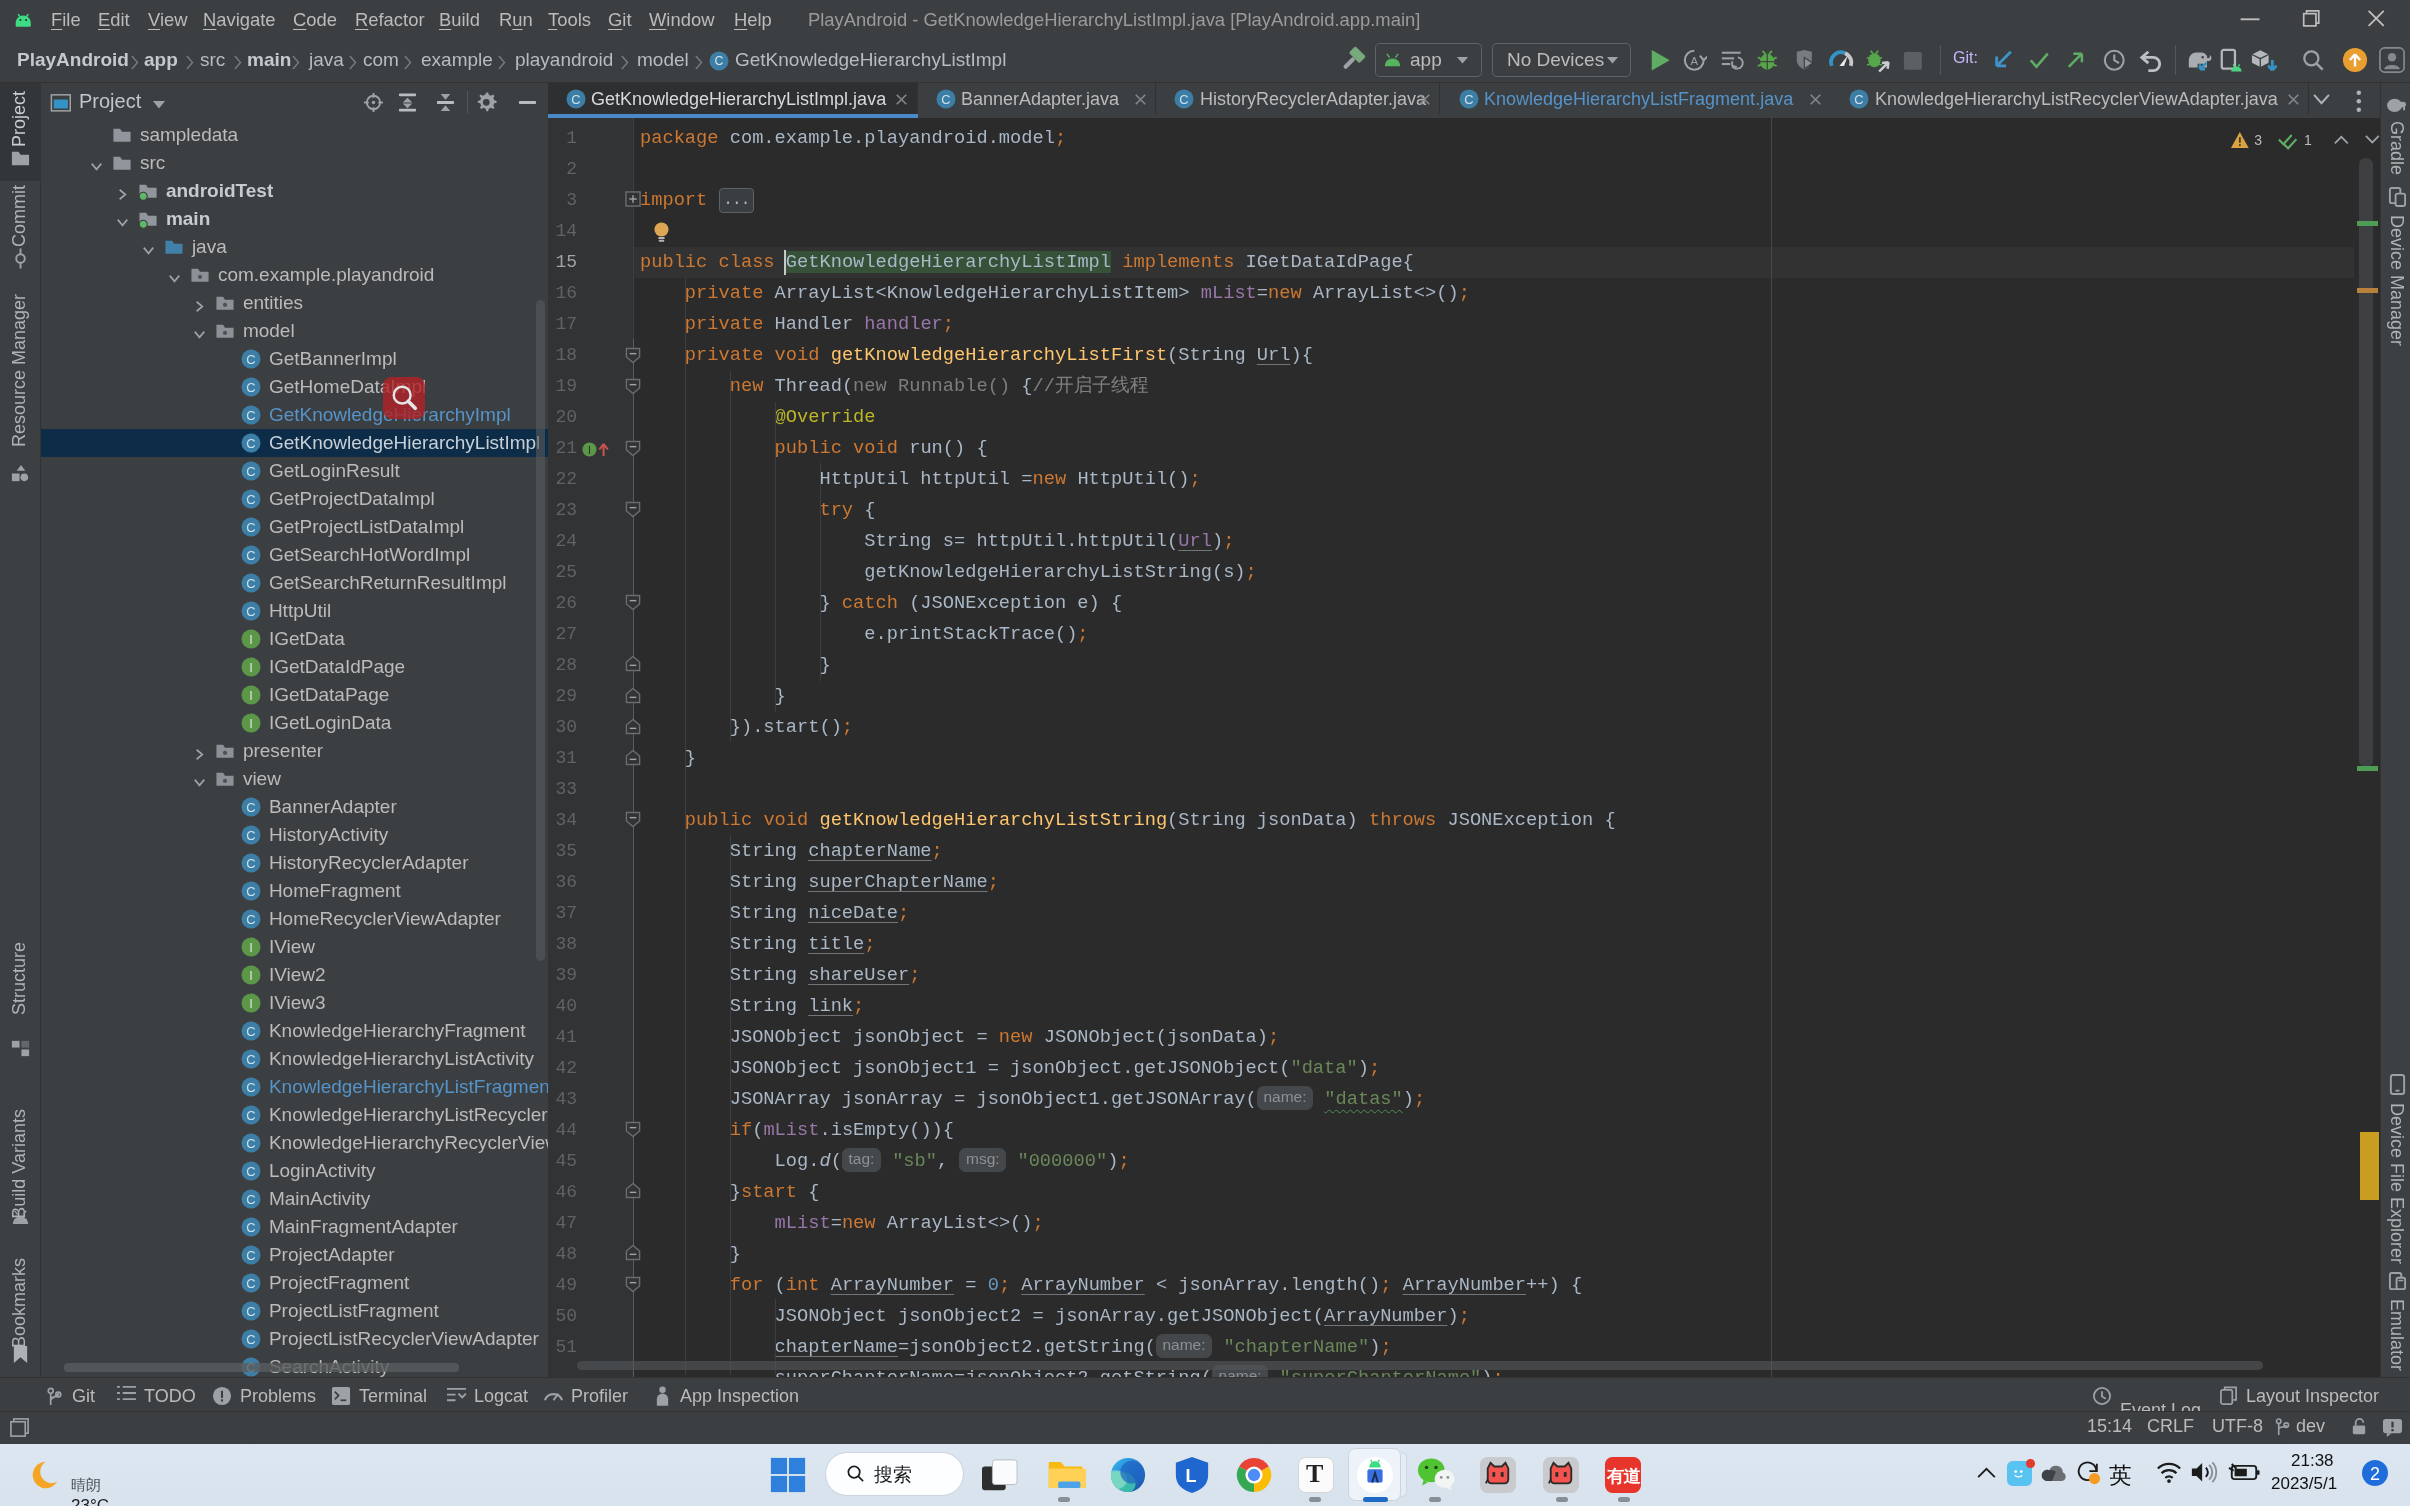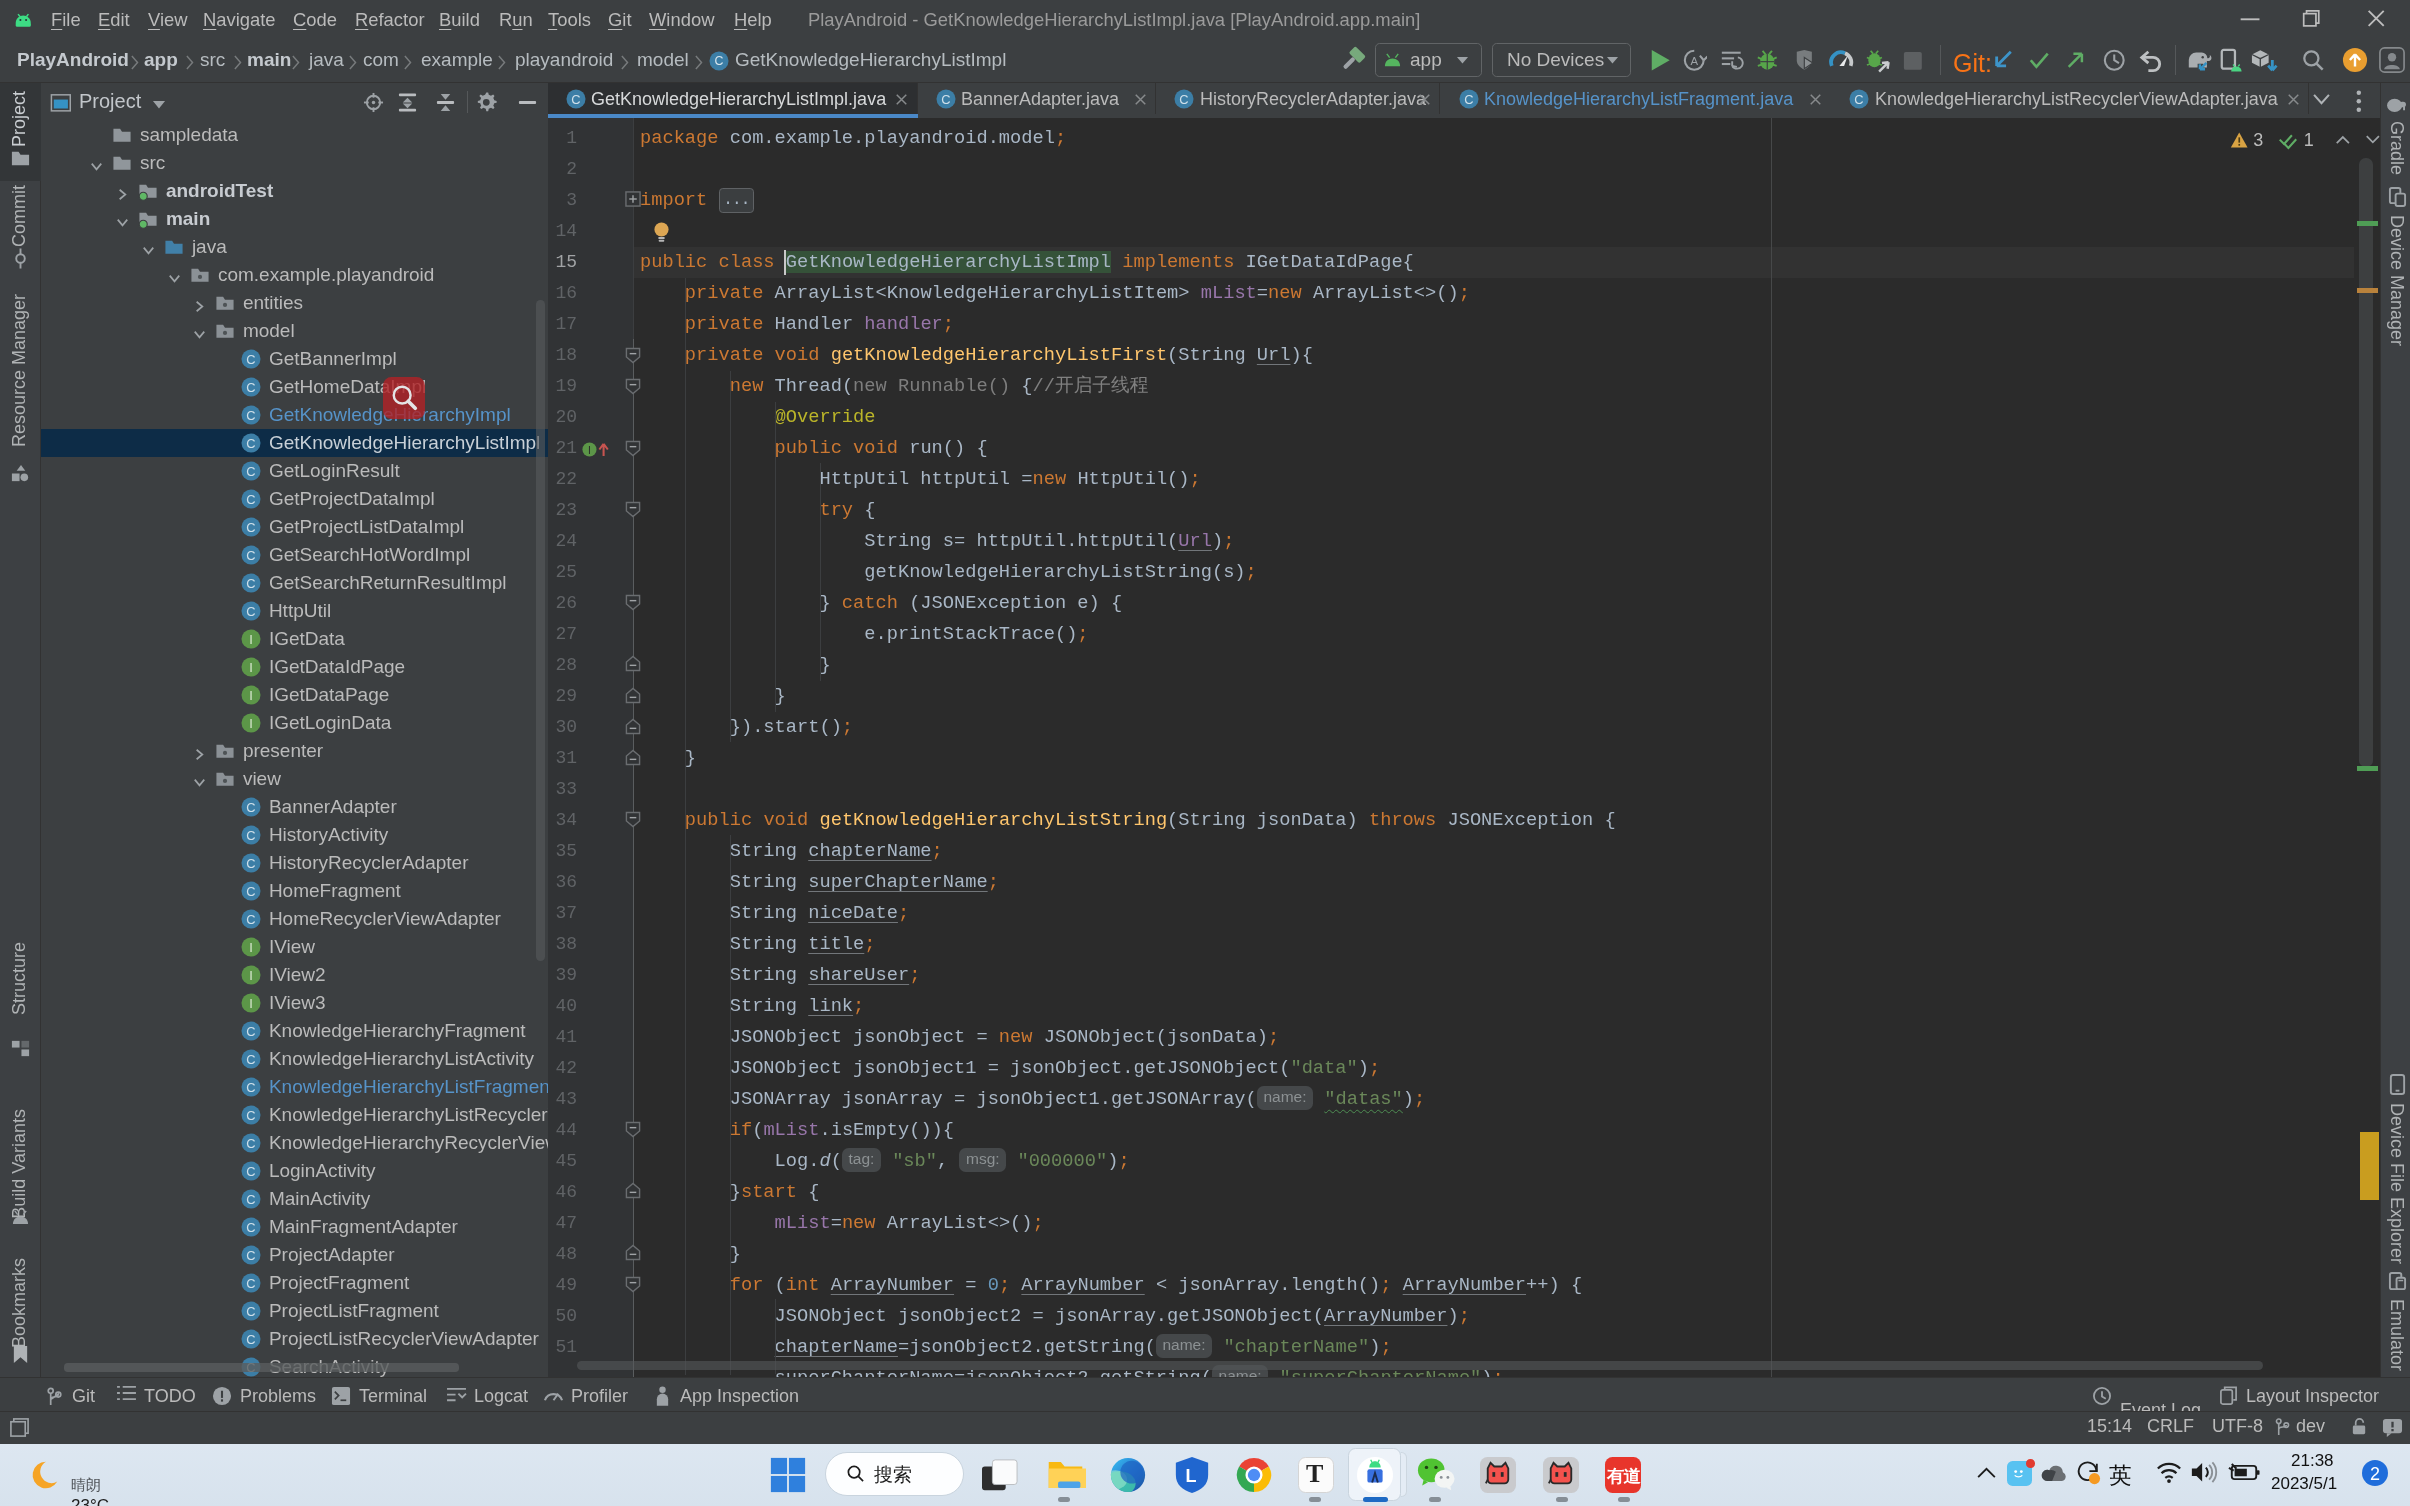--- a/index.html
+++ b/index.html
@@ -759,21 +759,21 @@
 <svg class="abs" style="left:651px;top:221px" width="21" height="21.7" viewBox="0 0 22 23">
       <circle cx="11" cy="9" r="7.5" fill="#dca653"></circle>
       <rect x="7.5" y="17" width="7" height="2" rx="1" fill="#b6b6b6"></rect>
       <rect x="8" y="20" width="6" height="2" rx="1" fill="#b6b6b6"></rect>
     </svg>
 <svg class="abs" style="left:581px;top:440px" width="32" height="19" viewBox="0 0 34 20">
       <circle cx="9" cy="10" r="7.5" fill="#5c9648"></circle>
       <text x="9" y="14.5" font-size="11" fill="#2b2b2b" text-anchor="middle" font-family="Liberation Sans">I</text>
       <path d="M24 17 v-11 M24 4 l-4.5 6 M24 4 l4.5 6" stroke="#c75450" stroke-width="2.2" fill="none"></path>
     </svg>
-<div class="abs" style="left:2230px;top:126px;width:151px;height:28px;display:flex;align-items:center;color:#bbbbbb;font-size:18px"><svg width="20" height="18" viewBox="0 0 21 19" style="margin-right:4.7px">
+<div class="abs" style="left:2230px;top:126px;width:151px;height:28px;display:flex;align-items:center;color:#bbbbbb;font-size:14px"><svg width="20" height="18" viewBox="0 0 21 19" style="margin-right:4.7px">
         <path d="M10.5 1 L20 18 H1 z" fill="#d9a343"></path>
         <rect x="9.6" y="6.5" width="1.9" height="6" fill="#4a3a14"></rect>
         <rect x="9.6" y="14" width="1.9" height="2" fill="#4a3a14"></rect>
       </svg>3<svg width="22.6" height="19" viewBox="0 0 24 20" style="margin:0 4.7px 0 15px">
         <path d="M2 9 l5 5 l9 -10" stroke="#5fad65" stroke-width="2.4" fill="none"></path>
         <path d="M7 13.5 l5 5 l9 -10" stroke="#5fad65" stroke-width="2.4" fill="none"></path>
       </svg>1<svg width="17" height="11.3" viewBox="0 0 18 12" style="margin-left:21px">
         <path d="M2 10 l7 -7 l7 7" stroke="#9da2a6" stroke-width="2" fill="none"></path>
       </svg><svg width="17" height="11.3" viewBox="0 0 18 12" style="margin-left:15px">
         <path d="M2 2 l7 7 l7 -7" stroke="#9da2a6" stroke-width="2" fill="none"></path>
@@ -894,21 +894,21 @@
 <svg class="abs" style="left:1865px;top:48px" width="24.5" height="24.5" viewBox="0 0 26 26">
       <ellipse cx="10" cy="13" rx="6.5" ry="7.5" fill="#57a64a"></ellipse>
       <path d="M6 3 l2.5 3 M14 3 l-2.5 3" stroke="#57a64a" stroke-width="1.8"></path>
       <path d="M2 10 l3.5 1.5 M2 18 l3.5-1 M18 10 l-3.5 1.5 M18 18 l-3.5-1" stroke="#57a64a" stroke-width="1.8"></path>
       <path d="M15 25 L25 15 M25 15 l-7 1 M25 15 l-1 7" stroke="#c9ccce" stroke-width="2.6" fill="none"></path>
     </svg>
 <svg class="abs" style="left:1902px;top:50px" width="21.7" height="21.7" viewBox="0 0 23 23">
       <rect x="2" y="2" width="19" height="19" rx="2" fill="#5d6062"></rect>
     </svg>
 <div class="abs" style="left:1940px;top:45px;width:0.9px;height:30px;background:#55585a"></div>
-<span class="abs" style="left:1953px;top:49px;font-size:25px;color:#f97316">Git:</span>
+<span class="abs" style="left:1953px;top:49px;font-size:16px;color:#c4b5fd">Git:</span>
 <svg class="abs" style="left:1991px;top:48px" width="24.5" height="24.5" viewBox="0 0 26 26">
       <path d="M21 4 L6 19 M6 19 l0 -10 M6 19 l10 0" stroke="#3d94c9" stroke-width="3" fill="none"></path>
     </svg>
 <svg class="abs" style="left:2027px;top:48px" width="24.5" height="24.5" viewBox="0 0 26 26">
       <path d="M4 13 l6 7 l12 -14" stroke="#5fad65" stroke-width="2.8" fill="none"></path>
     </svg>
 <svg class="abs" style="left:2064px;top:48px" width="24.5" height="24.5" viewBox="0 0 26 26">
       <path d="M5 20 L19 6 M19 6 l-9 0 M19 6 l0 9" stroke="#5fad65" stroke-width="2.6" fill="none"></path>
     </svg>
 <svg class="abs" style="left:2102px;top:48px" width="24.5" height="24.5" viewBox="0 0 26 26">

